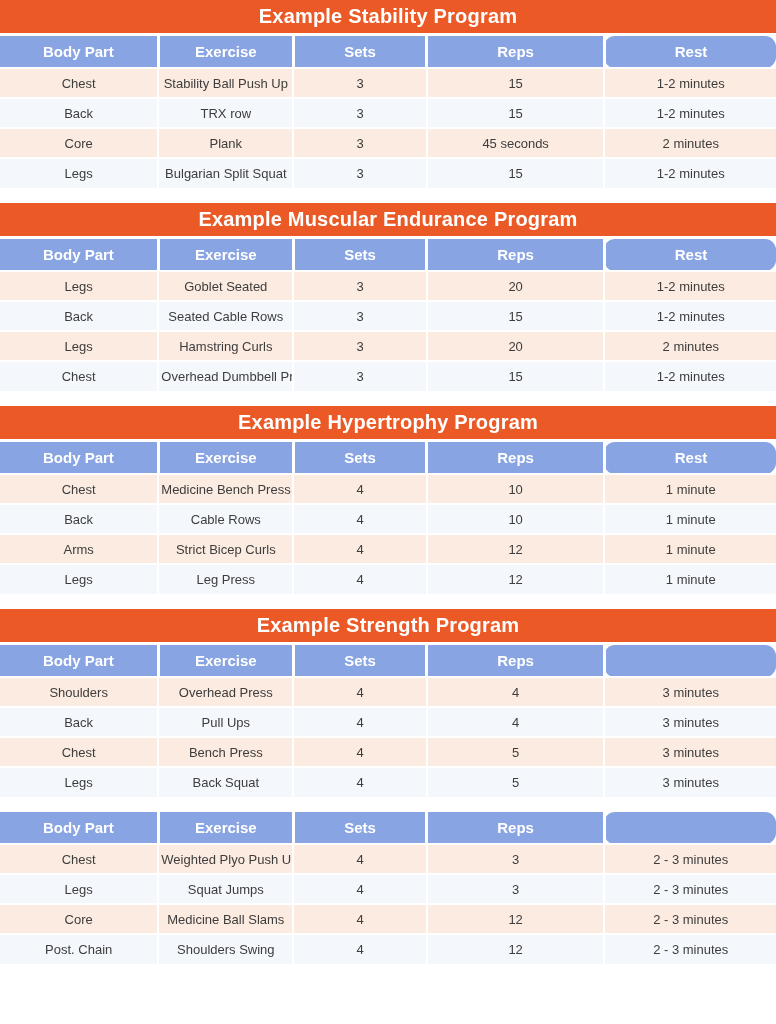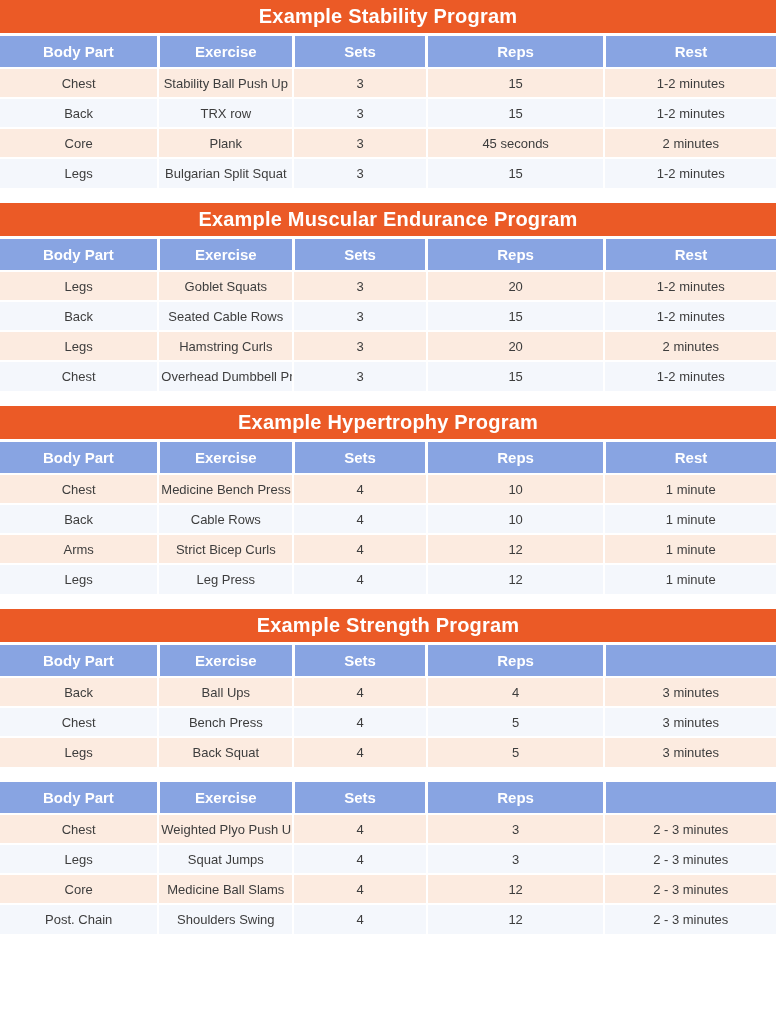--- a/index.html
+++ b/index.html
@@ -44,21 +44,21 @@
     background: var(--headerBlue);
     color: #ffffff;
     font-size: 15px;
     font-weight: bold;
     text-align: center;
     height: 32px;
     border-bottom: 2px solid #ffffff;
     border-right: 3px solid #ffffff;
     padding: 0;
   }
-  th:last-child { border-right: 0; }
+  th:last-child { border-right: 0; border-radius: 11px; }
   td {
     color: var(--cellText);
     font-size: 13px;
     text-align: center;
     height: 30px;
     border-bottom: 2px solid #ffffff;
     border-right: 2px solid #ffffff;
     padding: 0 2px;
     overflow: hidden;
     white-space: nowrap;
@@ -138,21 +138,21 @@
         <th>Body Part</th>
         <th>Exercise</th>
         <th>Sets</th>
         <th>Reps</th>
         <th>Rest</th>
       </tr>
     </thead>
     <tbody>
       <tr>
         <td>Legs</td>
-        <td>Goblet Squats</td>
+        <td>Goblet Seated</td>
         <td>3</td>
         <td>20</td>
         <td>1-2 minutes</td>
       </tr>
       <tr>
         <td>Back</td>
         <td>Seated Cable Rows</td>
         <td>3</td>
         <td>15</td>
         <td>1-2 minutes</td>
@@ -241,22 +241,29 @@
       <tr>
         <th>Body Part</th>
         <th>Exercise</th>
         <th>Sets</th>
         <th>Reps</th>
         <th></th>
       </tr>
     </thead>
     <tbody>
       <tr>
+        <td>Shoulders</td>
+        <td>Overhead Press</td>
+        <td>4</td>
+        <td>4</td>
+        <td>3 minutes</td>
+      </tr>
+      <tr>
         <td>Back</td>
-        <td>Ball Ups</td>
+        <td>Pull Ups</td>
         <td>4</td>
         <td>4</td>
         <td>3 minutes</td>
       </tr>
       <tr>
         <td>Chest</td>
         <td>Bench Press</td>
         <td>4</td>
         <td>5</td>
         <td>3 minutes</td>

